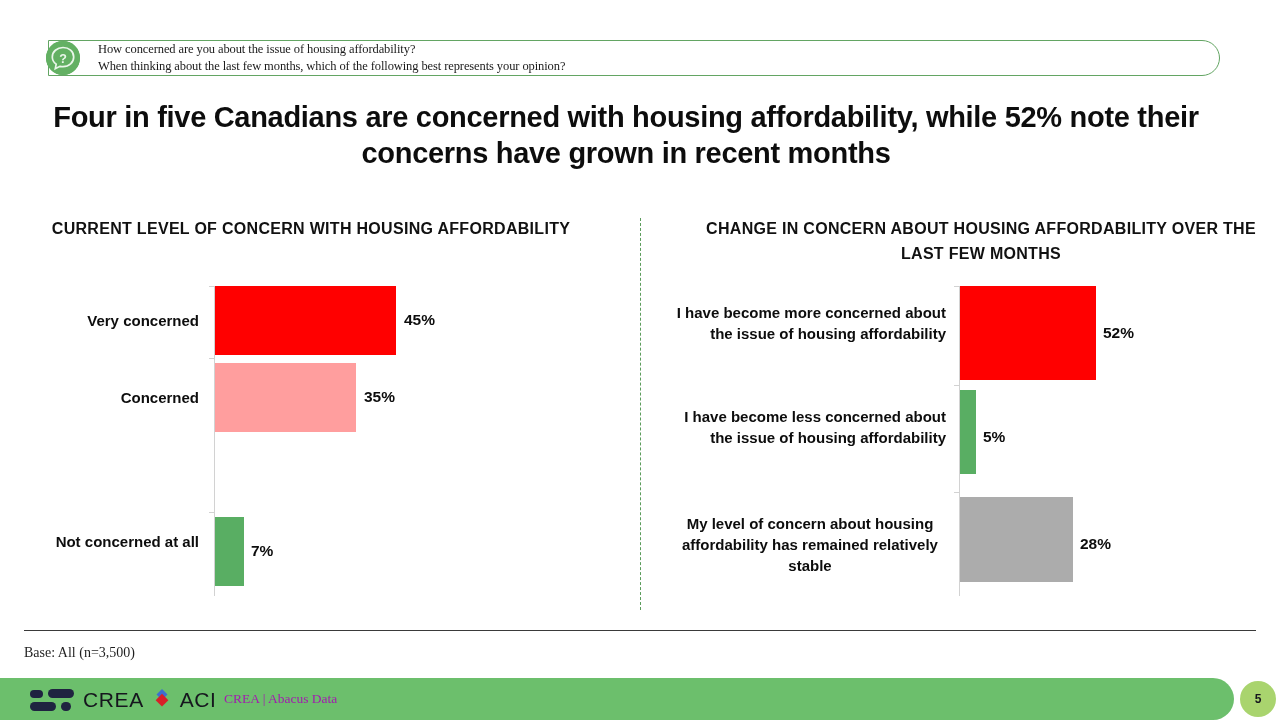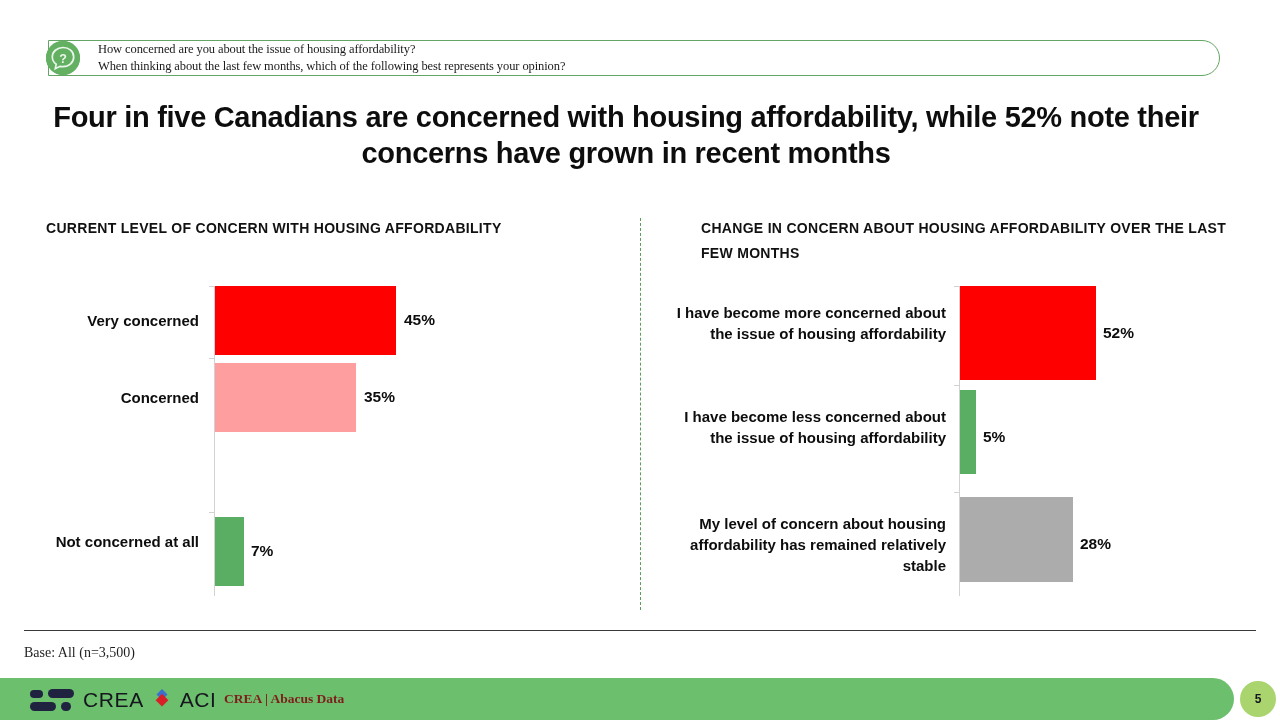--- a/index.html
+++ b/index.html
@@ -61,23 +61,24 @@
     line-height: 36px;
     font-weight: bold;
     color: #0d0d0d;
     letter-spacing: -0.3px;
     text-align: center;
   }
 
   
   .panel-title {
     position: absolute;
-    font-size: 14px;
+    font-size: 16px;
     font-weight: bold;
     color: #111111;
+    text-align: center;
     line-height: 25px;
     letter-spacing: 0.3px;
   }
   #panel-title-left  { left: 46px;  top: 216px; width: 530px; }
   #panel-title-right { left: 670px; top: 216px; width: 560px; margin-left: 31px; }
 
   .divider {
     position: absolute;
     left: 640px;
     top: 218px;
@@ -166,23 +167,22 @@
   .logo-diamond {
     width: 22px;
     height: 22px;
     position: relative;
   }
   .footer-source {
     position: absolute;
     left: 224px;
     top: 691px;
     font-size: 13.5px;
-    color: #7f1d1d;
+    color: #a21caf;
     font-family: "Liberation Serif", serif;
-    font-weight: bold;
   }
   .page-badge {
     position: absolute;
     left: 1240px;
     top: 681px;
     width: 36px;
     height: 36px;
     border-radius: 50%;
     background: #a9d46e;
     display: flex;
@@ -256,21 +256,21 @@
 
   <div class="row" style="top:104px; height:96px;">
     <div class="tick" style="left:-5px; top:-5px;"></div>
     <div class="cat-label" style="left:-285px; top:16px; width:272px;">I have become less concerned about the issue of housing affordability</div>
     <div class="bar" style="left:1px; top:0; width:16px; height:84px; background:#59AE63;"></div>
     <div class="val-label" style="left:24px; top:38px;">5%</div>
   </div>
 
   <div class="row" style="top:211px; height:96px;">
     <div class="tick" style="left:-5px; top:-5px;"></div>
-    <div class="cat-label" style="left:-285px; top:16px; width:272px;">My level of concern about housing affordability has remained relatively stable</div>
+    <div class="cat-label" style="left:-285px; top:16px; width:272px;text-align:center;">My level of concern about housing affordability has remained relatively stable</div>
     <div class="bar" style="left:1px; top:0; width:113px; height:85px; background:#ACACAC;"></div>
     <div class="val-label" style="left:121px; top:38px;">28%</div>
   </div>
 </div>
 
 <div class="footer-rule"></div>
 <div class="base-note">Base: All (n=3,500)</div>
 
 <div class="footer-bar"></div>
 

